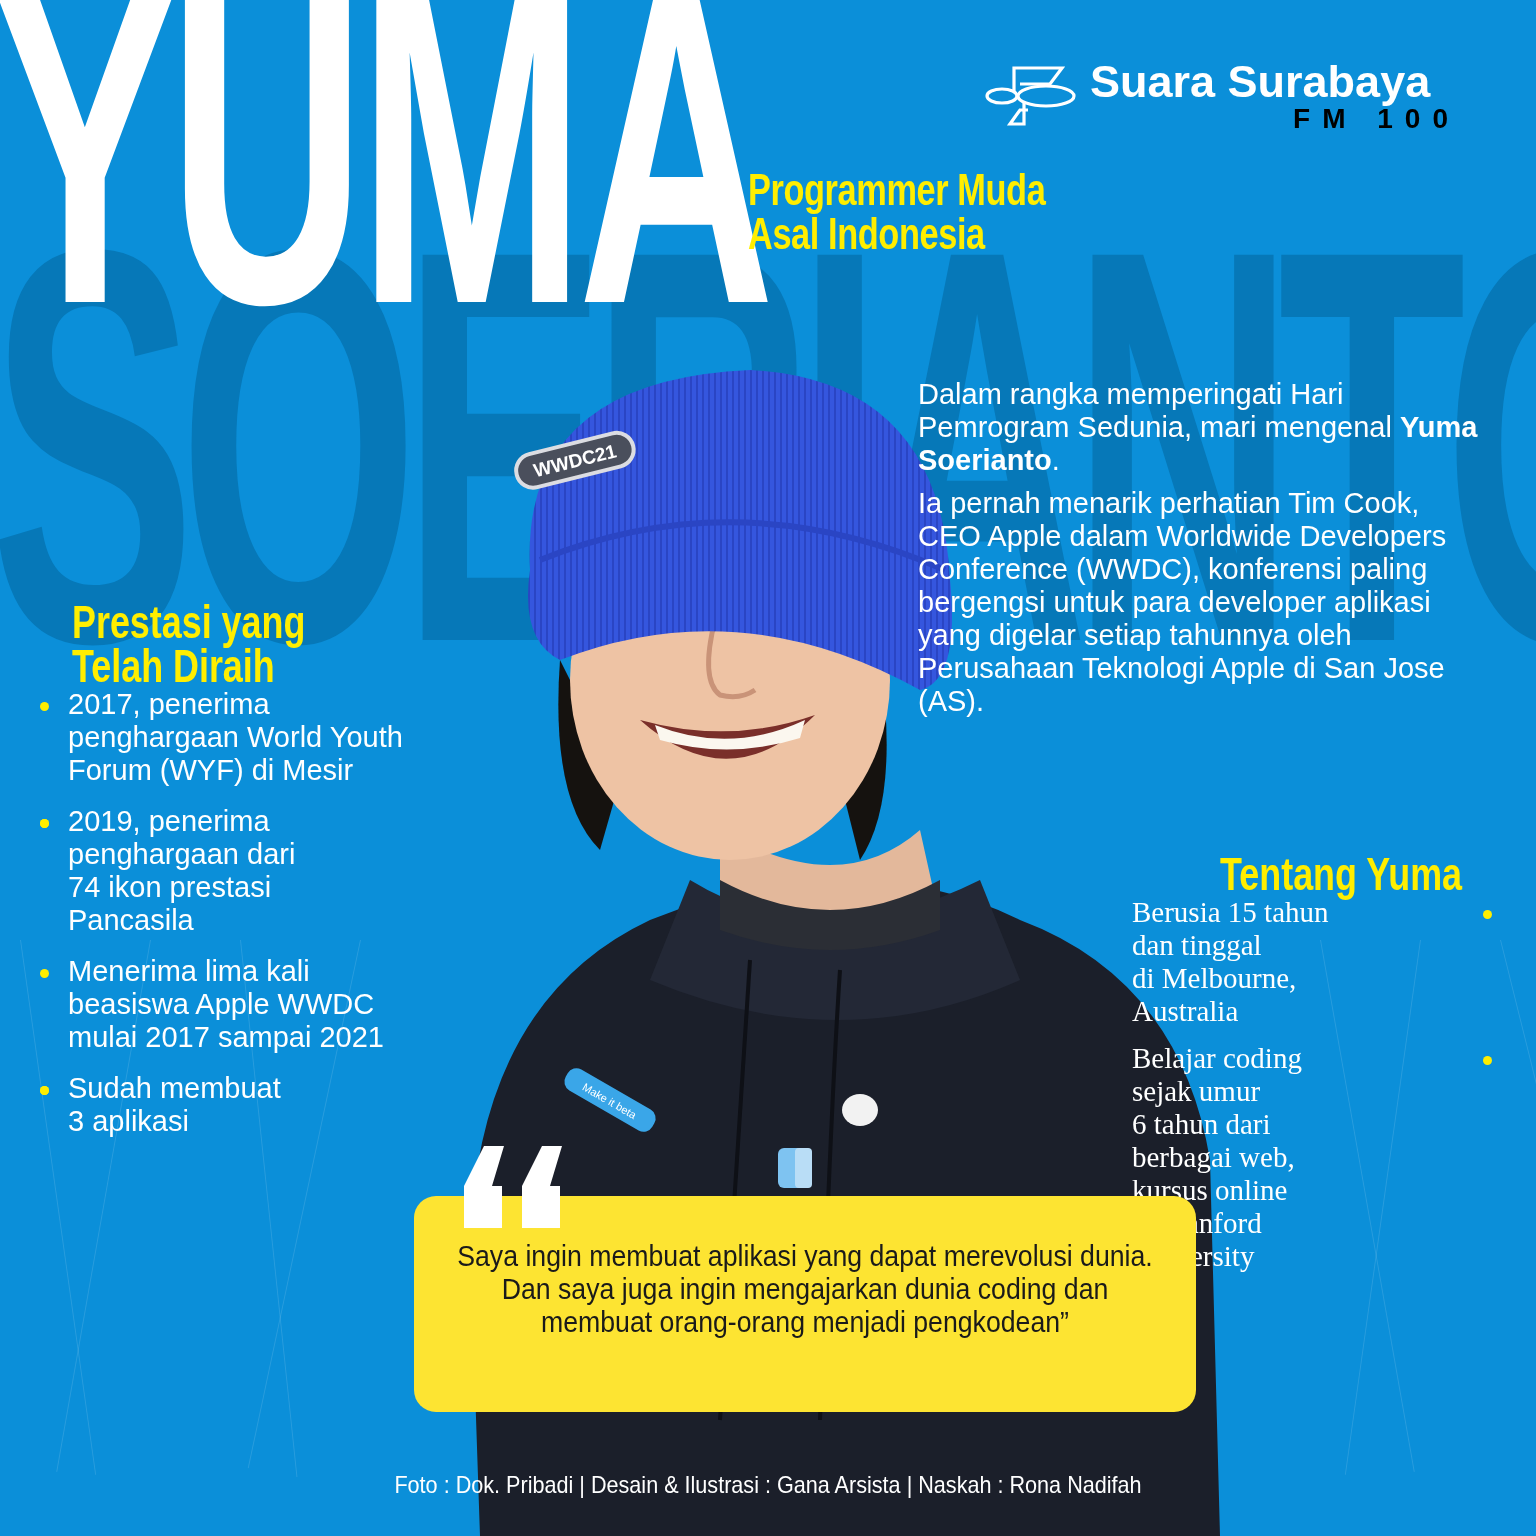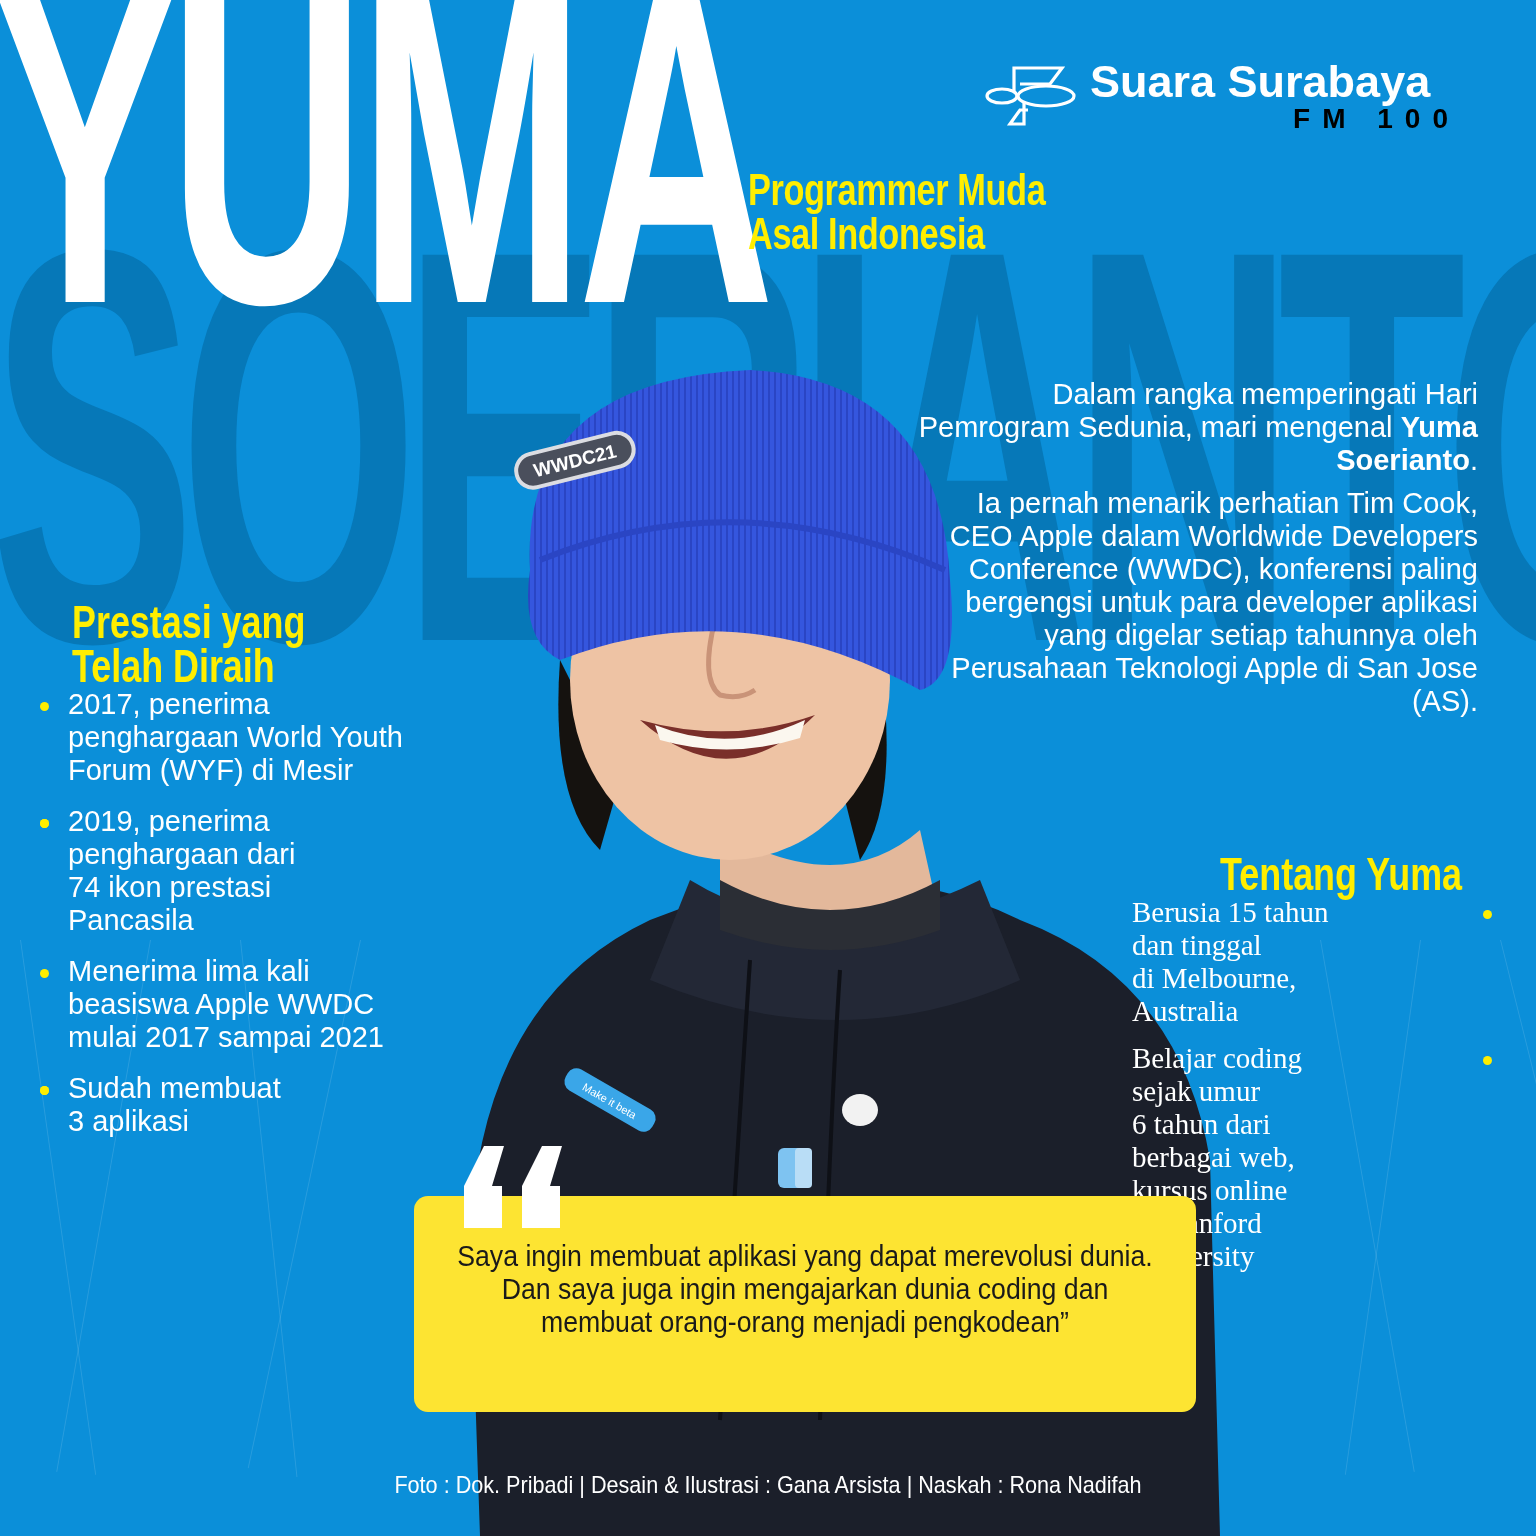--- a/index.html
+++ b/index.html
@@ -17,36 +17,36 @@
   .subtitle{position:absolute;left:748px;top:168px;color:#ffee00;font-weight:bold;font-size:44px;line-height:44px;
     transform:scaleX(0.78);transform-origin:left top;letter-spacing:-0.5px;}
   
   .logo{position:absolute;left:982px;top:58px;width:490px;height:80px;}
   .logo-icon{position:absolute;left:2px;top:4px;width:96px;height:64px;}
   .logo-name{position:absolute;left:108px;top:0;color:#fff;font-weight:bold;font-size:45px;line-height:48px;white-space:nowrap;}
   .logo-fm{position:absolute;right:12px;top:46px;color:#000000;font-weight:bold;font-size:28px;letter-spacing:12px;line-height:30px;}
   
   .photo{position:absolute;left:420px;top:360px;width:800px;height:1176px;}
   
-  .intro{position:absolute;right:58px;top:378px;width:560px;text-align:right;color:#fff;font-size:29px;line-height:33px;}
+  .intro{position:absolute;right:58px;top:378px;width:560px;color:#fff;font-size:29px;line-height:33px;}
   .intro p{margin:0 0 10px 0;}
   .intro b{font-weight:bold;}
   
   .sec-title{color:#ffee00;font-weight:bold;font-size:46px;line-height:44px;transform:scaleX(0.78);transform-origin:left top;white-space:nowrap;}
   .prestasi{position:absolute;left:40px;top:600px;width:500px;}
   .prestasi .sec-title{margin-left:32px;}
   .list{list-style:none;margin:0 0 0 0;padding:0;}
   .list li{position:relative;color:#fff;font-size:29px;line-height:33px;padding-left:28px;margin-bottom:18px;white-space:pre-line;}
   .list li .dot{position:absolute;left:0;top:14px;width:9px;height:9px;border-radius:50%;background:#ffee00;}
   .tentang{position:absolute;right:44px;top:852px;width:360px;text-align:right;}
   .tentang .sec-title{transform-origin:right top;margin-right:30px;}
   .tentang .list li{padding-left:0;padding-right:32px;text-align:left;margin-bottom:14px;font-family:Liberation Serif, serif;}
   .tentang .list li .dot{left:auto;right:0;}
   
-  .quote-box{position:absolute;left:414px;top:1196px;width:782px;height:216px;background:#fde432;border-radius:14px;}
+  .quote-box{position:absolute;left:414px;top:1196px;width:782px;height:216px;background:#fde432;border-radius:22px;}
   .quote-text{position:absolute;left:0;right:0;top:44px;text-align:center;color:#1a1a1a;font-size:29px;line-height:33px;transform:scaleX(0.92);}
   .quote-mark{position:absolute;left:462px;top:1146px;width:110px;height:82px;}
   .credits{position:absolute;left:0;right:0;top:1470px;text-align:center;color:#fff;font-size:24px;line-height:30px;transform:scaleX(0.9);}
 </style>
 </head>
 <body>
 
 <div class="canvas">
 
   <div class="bg-lines">

